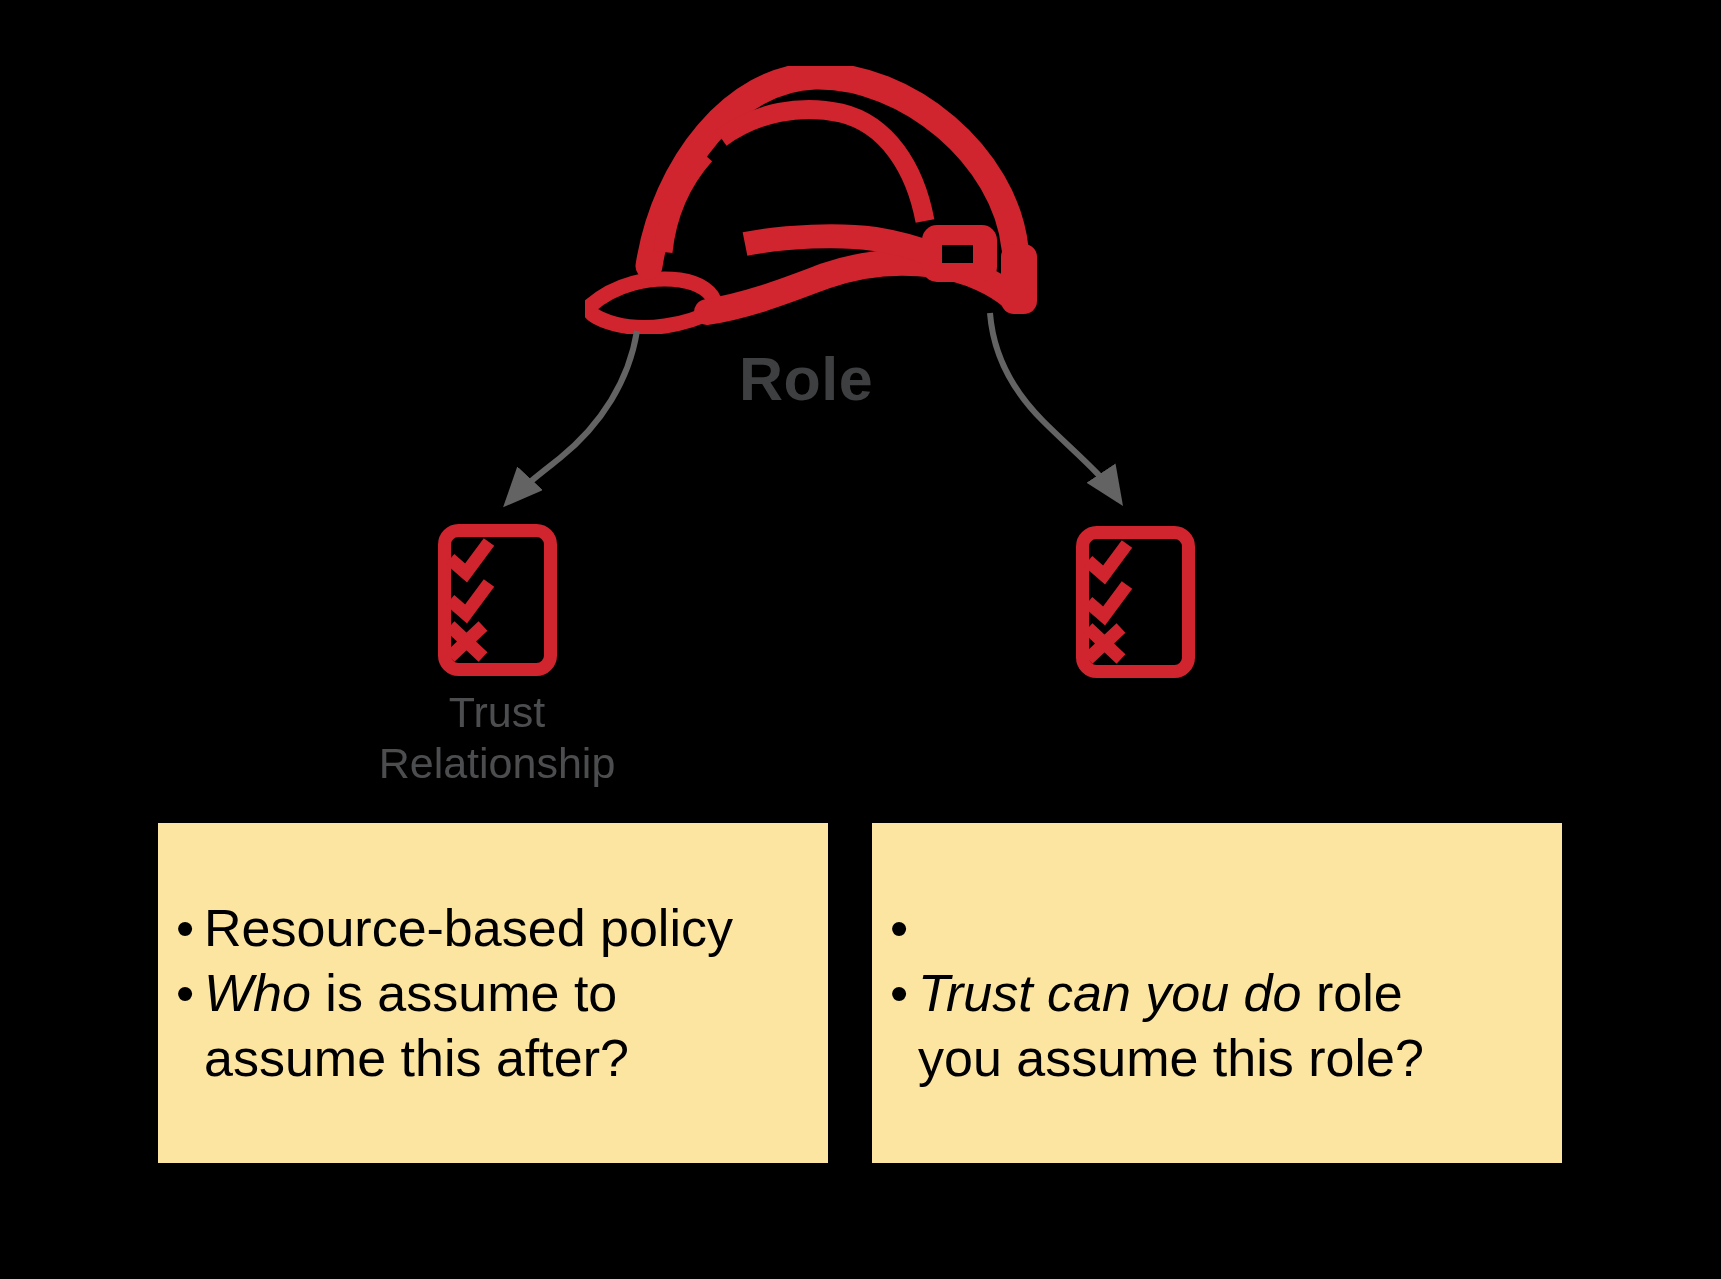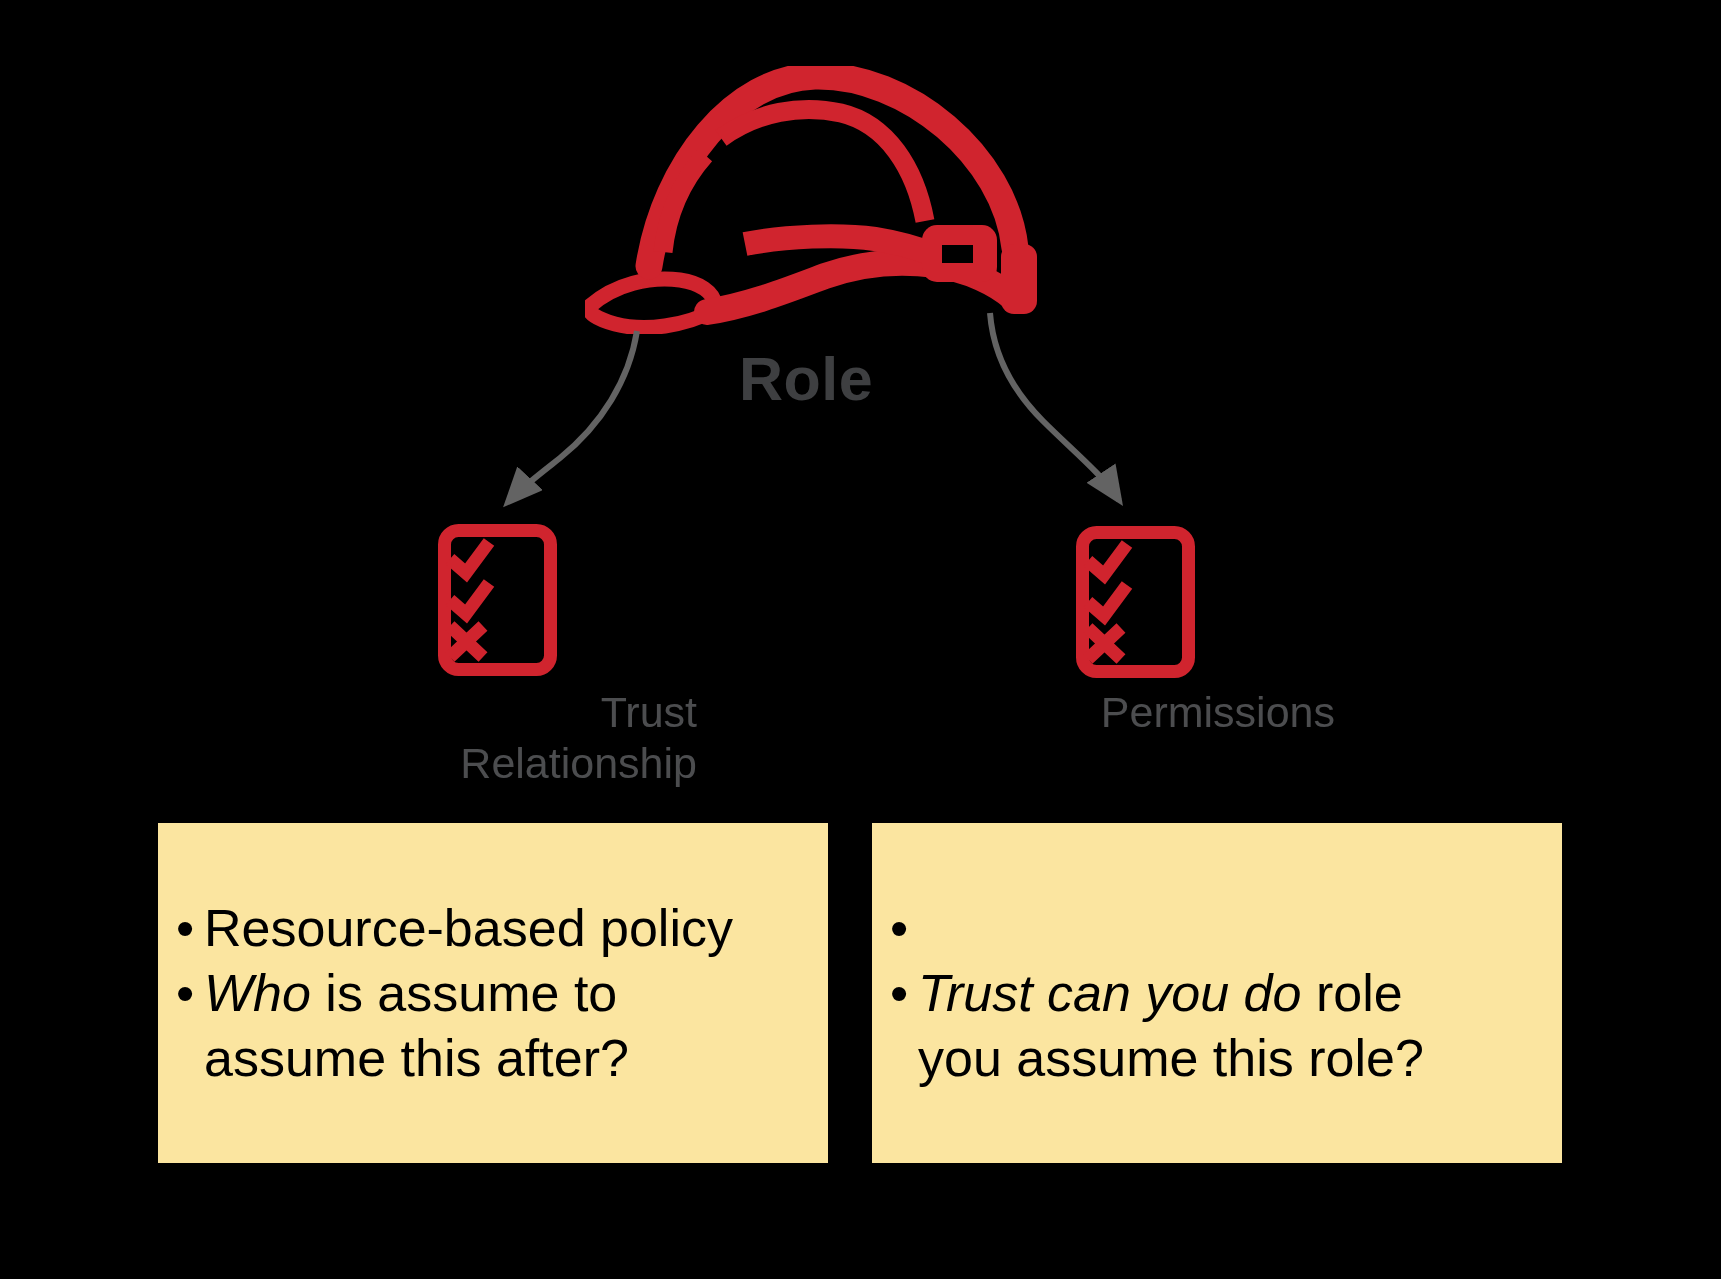--- a/index.html
+++ b/index.html
@@ -14,21 +14,21 @@
   .role-label{
     position:absolute;left:586px;top:344px;width:440px;
     text-align:center;font-size:61px;font-weight:bold;letter-spacing:0.5px;
     color:var(--role-gray,#3e3f41);
   }
   .arrows{position:absolute;left:0;top:0;width:1721px;height:1279px;pointer-events:none;}
   .checklist{position:absolute;width:121px;height:154px;color:var(--accent-red,#d0242e);}
   .checklist-left{left:437px;top:523px;}
   .checklist-right{left:1075px;top:525px;}
   .branch-label{
-    position:absolute;text-align:right;
+    position:absolute;text-align:center;
     font-size:43px;line-height:51px;
     color:var(--label-gray,#4c4d4f);
   }
   .branch-label.trust{left:297px;top:687px;width:400px;}
   .branch-label.perms{left:935px;top:687px;width:400px;}
   .note{
     position:absolute;top:823px;height:340px;
     background:var(--note-bg,#fbe5a0);
     color:var(--note-text,#000);
     display:flex;flex-direction:column;justify-content:center;
@@ -92,21 +92,20 @@
     <use href="#checklist-sym"></use>
   </svg>
   <svg class="checklist checklist-right" viewBox="0 0 121 154">
     <use href="#checklist-sym"></use>
   </svg>
 
   <div class="branch-label trust">
     <div>Trust</div>
     <div>Relationship</div>
   </div>
-  <div class="branch-label perms">Permissions</div>
 
   <div class="note note-left">
     <div class="bullet">
       <span class="dot">•</span>
       <span class="txt"><span>Resource-based policy</span></span>
     </div>
     <div class="bullet">
       <span class="dot">•</span>
       <span class="txt"><i>Who</i><span> is assume to</span><br><span>assume this after?</span></span>
     </div>

